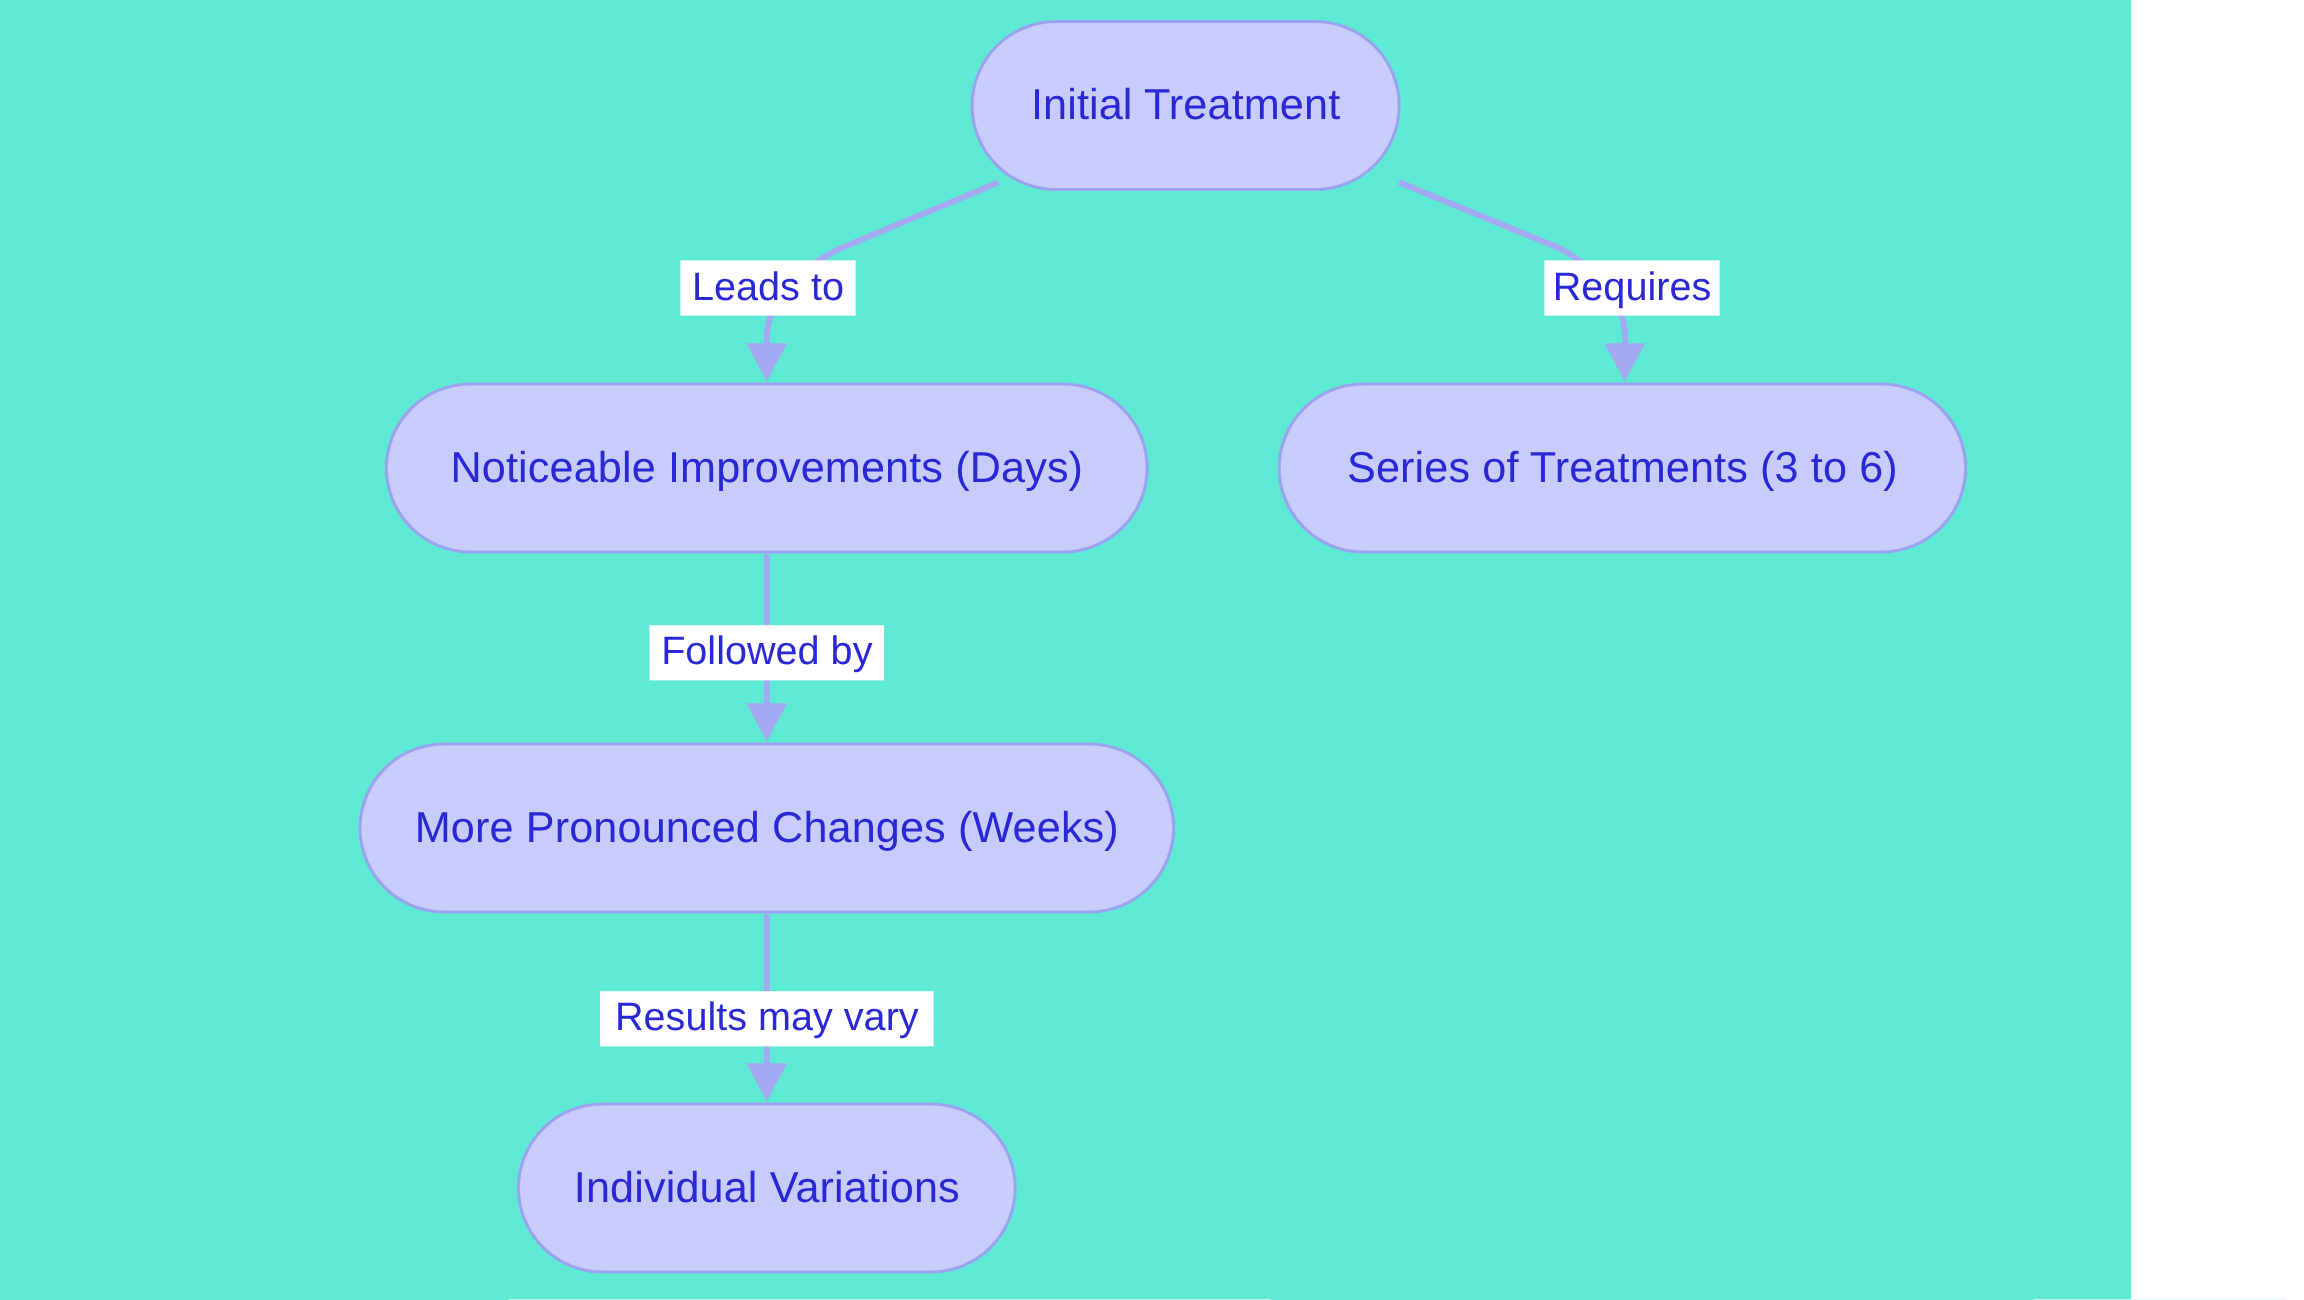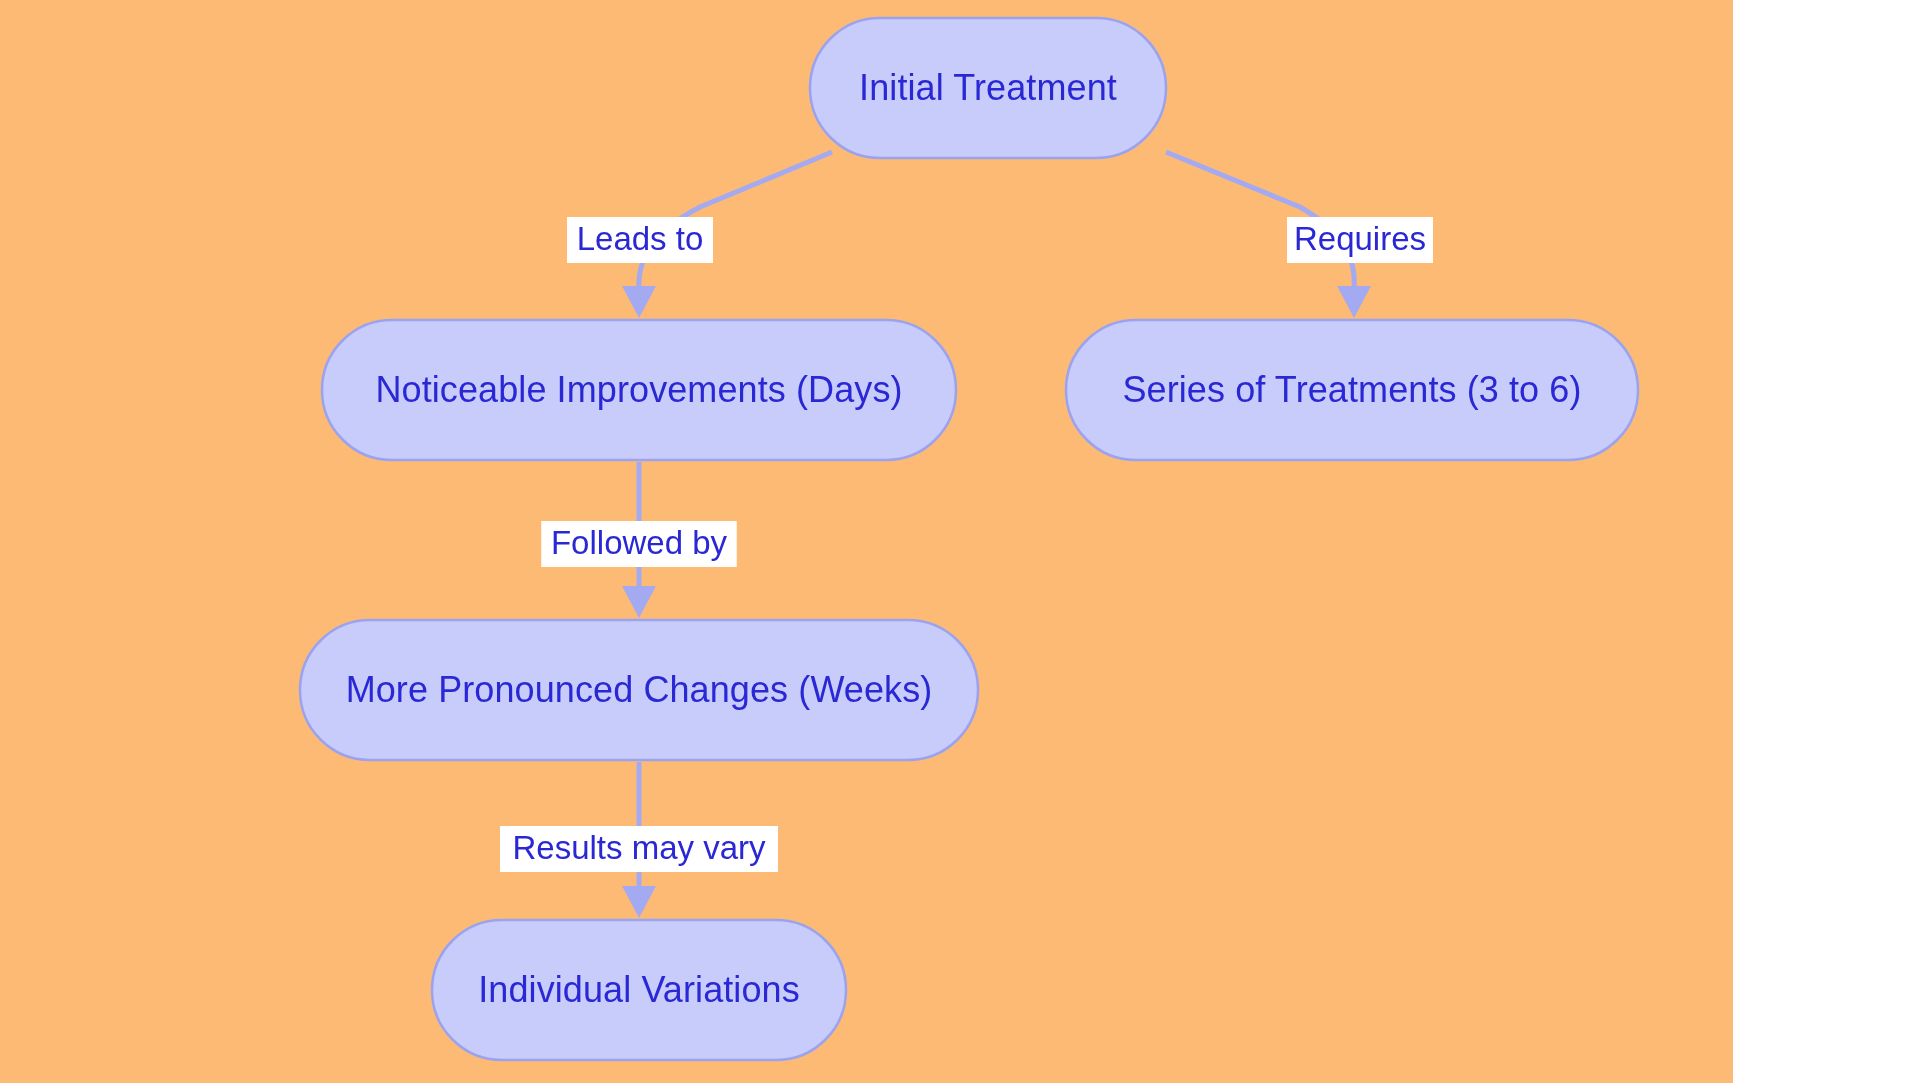--- a/index.html
+++ b/index.html
@@ -11,21 +11,22 @@
   body {
     width: 1920px;
     height: 1083px;
     overflow: hidden;
     font-family: "Liberation Sans", "DejaVu Sans", sans-serif;
   }
   #flowchart-root {
     position: relative;
     width: 1733px;
     height: 1083px;
-    background: #fdba74;
+    background: #5eead4;
+    padding-left: 43px;
   }
   svg.flow-canvas {
     position: absolute;
     top: 0;
     left: 0;
     width: 1920px;
     height: 1083px;
     display: block;
   }
   .node-shape {

